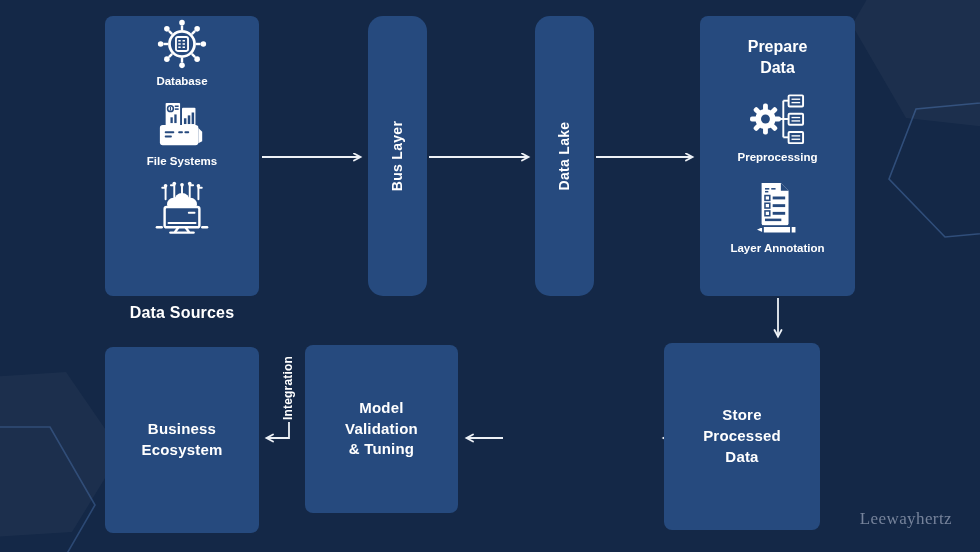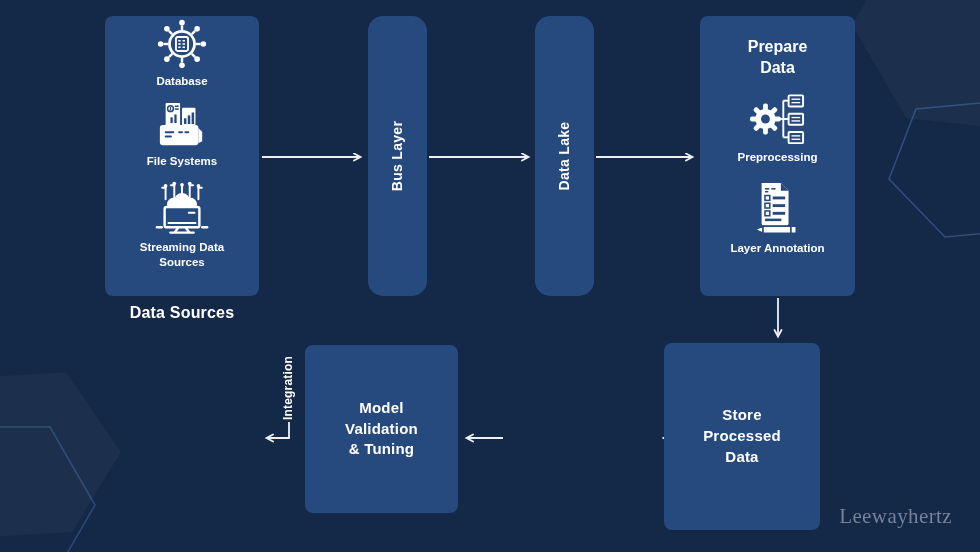--- a/index.html
+++ b/index.html
@@ -80,21 +80,21 @@
     font-weight:bold;
     font-size:12px;
     white-space:nowrap;
     z-index:2;
     letter-spacing:.2px;
   }
   .watermark{
     position:absolute;
     right:28px;bottom:23px;
     font-family:"Liberation Serif",serif;
-    font-size:21px;
+    font-size:17px;
     color:var(--wm);
     z-index:2;
     letter-spacing:.4px;
   }
   
   .icon .w{fill:#fff;}
   .icon .ws{stroke:#fff;fill:none;}
   .icon .cut{fill:var(--box);}
   .icon .cs{stroke:var(--box);fill:none;}
 </style>
@@ -220,22 +220,20 @@
             <path d="M17,44.5 H45"></path>
         </g>
         <g class="ws" stroke-width="2.5" stroke-linecap="round">
           <path d="M27,49.5 L24,53.5"></path>
             <path d="M35,49.5 L38,53.5"></path>
           <path d="M19,54.5 H43"></path>
           <path d="M5,49 H10"></path>
             <path d="M52,49 H57"></path>
         </g>
       </svg>
-      <div class="small-label">Streaming Data
-Sources</div>
     </div>
   </div>
 
   <div class="caption" style="left:105px;top:304px;width:154px;">Data Sources</div>
 
   <div class="box slim" style="left:368px;top:16px;width:59px;height:280px;">
     <div class="rot-label">Bus Layer</div>
   </div>
 
   <div class="box slim" style="left:535px;top:16px;width:59px;height:280px;">
@@ -301,20 +299,24 @@
         <g stroke="var(--box)" stroke-width="1.6" fill="#fff" stroke-linejoin="round">
           <path d="M3.5,50.5 L11.5,46.8 V54.2 Z"></path>
           <rect x="11.5" y="46.8" width="29" height="7.4"></rect>
           <rect x="40.5" y="46.8" width="5.5" height="7.4"></rect>
         </g>
       </svg>
       <div class="small-label">Layer Annotation</div>
     </div>
   </div>
 
+  <div class="box center" style="left:105px;top:347px;width:154px;height:186px;">
+    <div class="box-label">Business
+Ecosystem</div>
+  </div>
 
   <div class="integration">Integration</div>
 
   <div class="box center" style="left:305px;top:345px;width:153px;height:168px;">
     <div class="box-label">Model
 Validation
 &amp; Tuning</div>
   </div>
 
 

